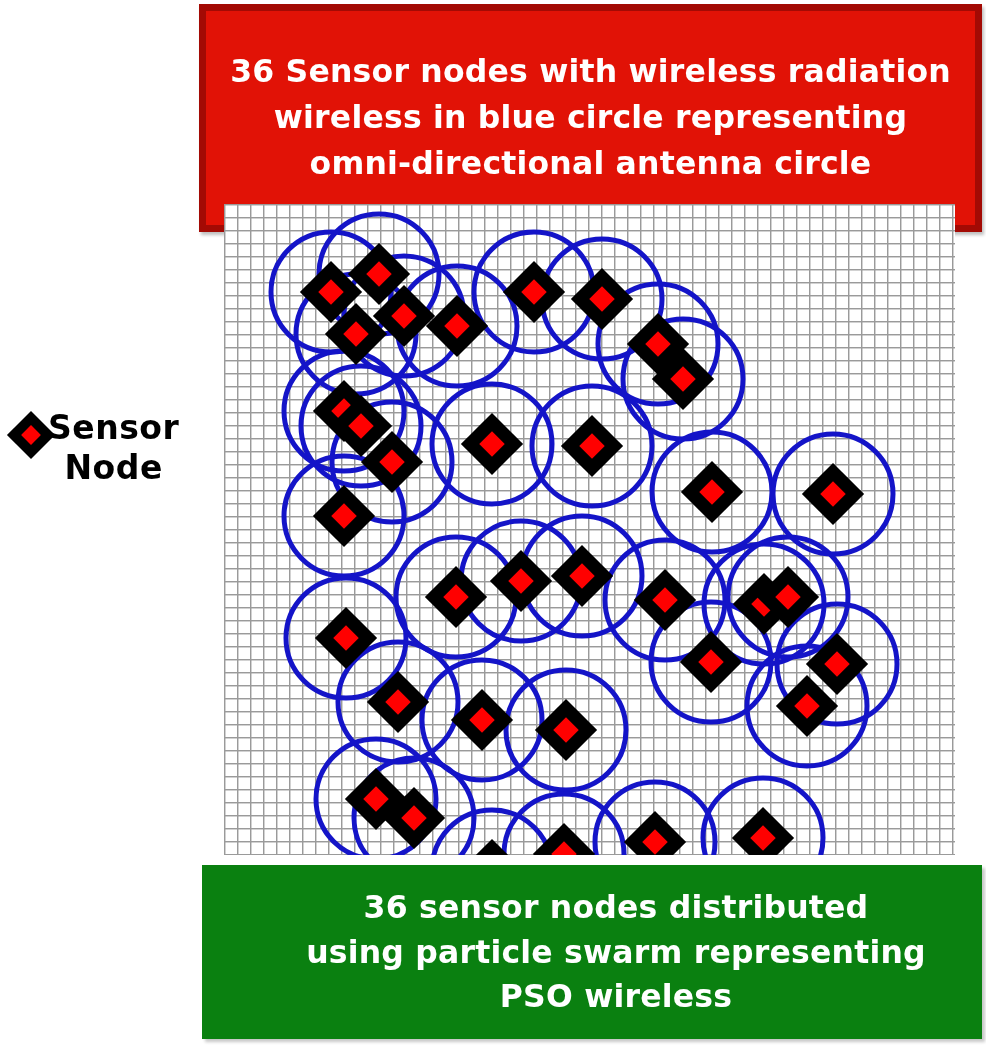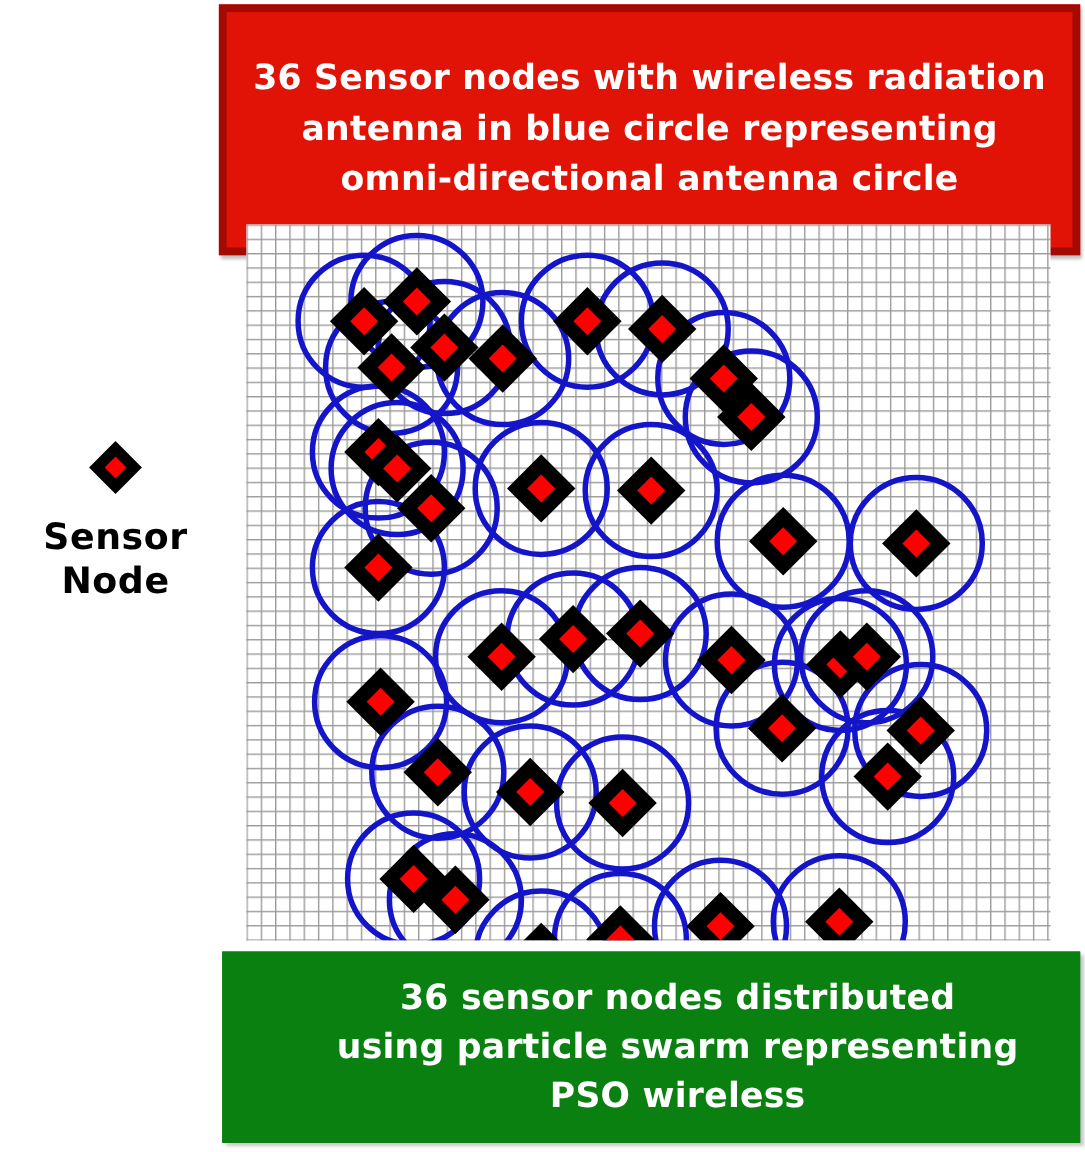--- a/index.html
+++ b/index.html
@@ -5,21 +5,21 @@
   html,body{margin:0;padding:0;background:#ffffff;}
   body{
     width:986px;height:1047px;position:relative;overflow:hidden;
     font-family:"DejaVu Sans", sans-serif;
   }
   #stage{position:absolute;left:0;top:0;width:986px;height:1047px;background:#fff;}
 
   
   #legend{
     position:absolute;left:14px;top:408px;width:182px;
-    display:flex;flex-direction:column;align-items:center;
+    display:flex;flex-direction:row;align-items:center;
   }
   .legend-diamond{
     width:34px;height:34px;transform:rotate(45deg);
     background:#000;display:flex;align-items:center;justify-content:center;
     margin-bottom:26px;
   }
   .legend-diamond .core{width:14px;height:14px;background:#ff0000;}
   .legend-label{
     color:#000;font-size:33px;line-height:1.22;text-align:center;
     font-family:"DejaVu Sans", sans-serif;font-weight:600;letter-spacing:.5px;
@@ -59,21 +59,21 @@
   #plot svg{position:absolute;left:0;top:0;width:731px;height:651px;display:block;}
 </style>
 </head>
 <body>
 
 <div id="stage">
 
   <div class="banner" id="banner-top">
     <div class="txt">
       <span>36 Sensor nodes with wireless radiation</span><br>
-      <span>antenna in blue circle representing</span><br>
+      <span>wireless in blue circle representing</span><br>
       <span>omni-directional antenna circle</span>
     </div>
   </div>
 
   <div id="legend">
     <div class="legend-diamond">
       <div class="core"></div>
     </div>
     <div class="legend-label">
       <span>Sensor</span><br>

